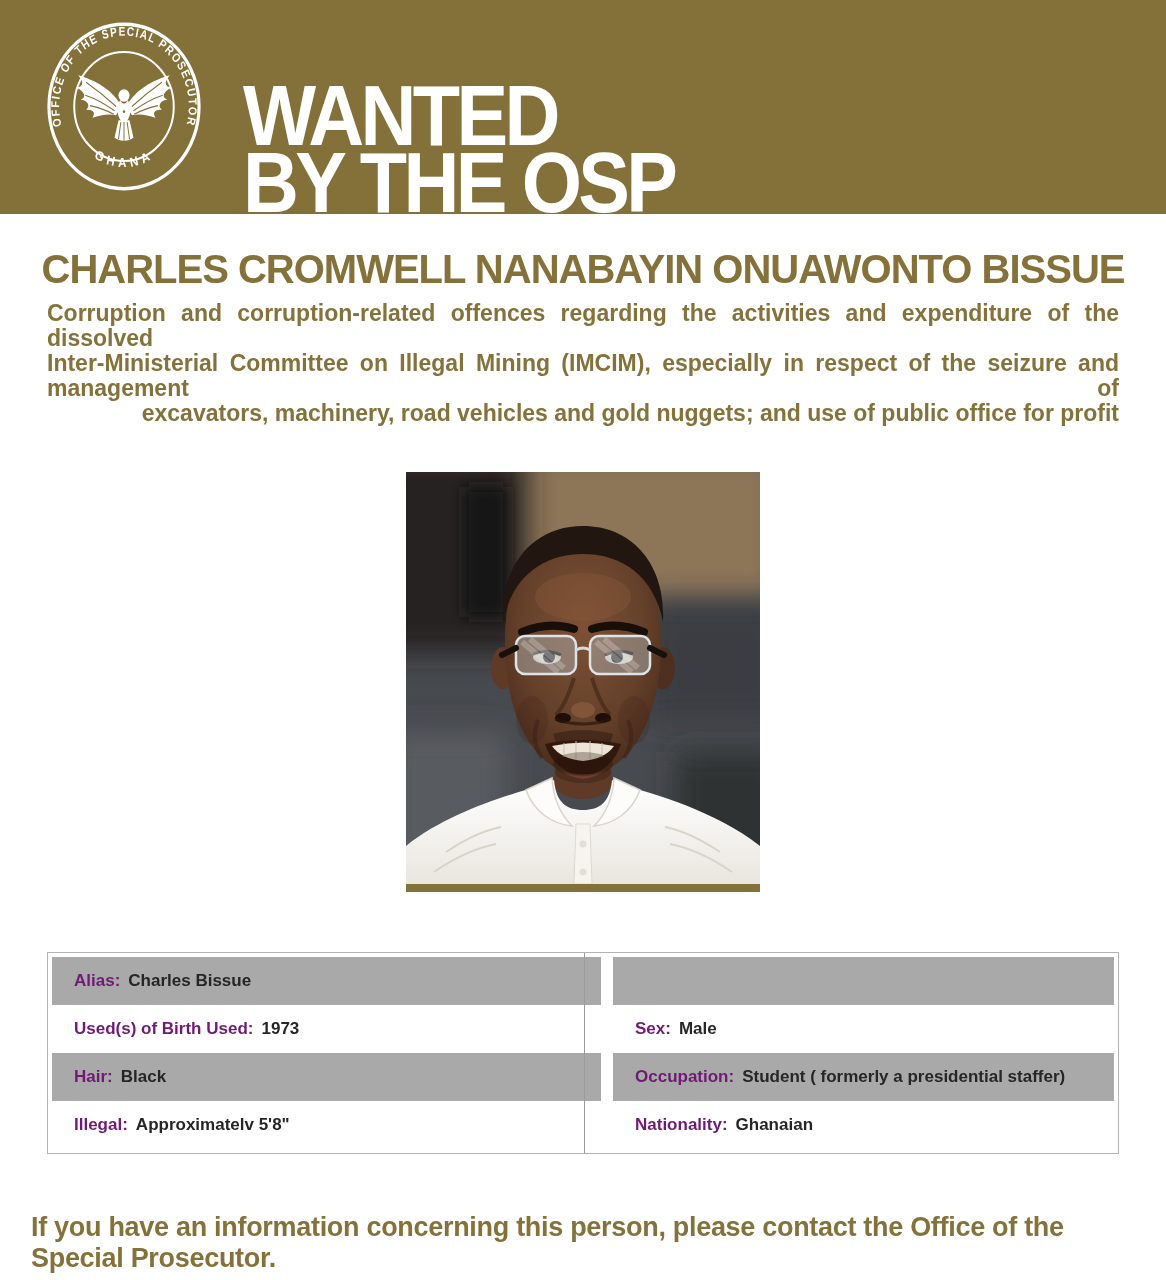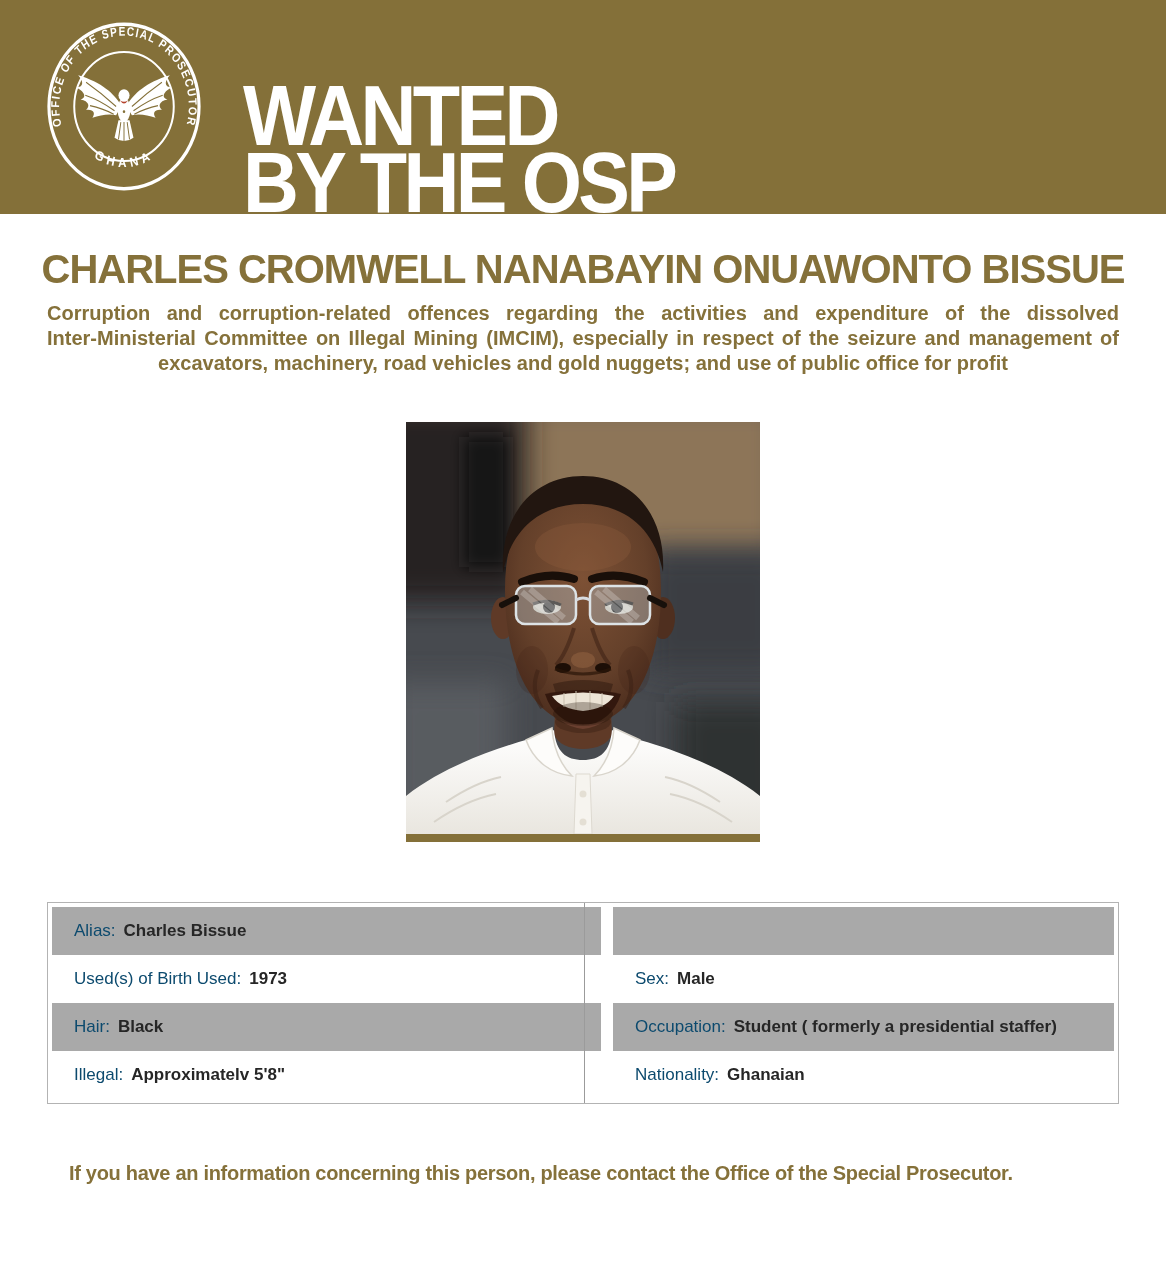--- a/index.html
+++ b/index.html
@@ -14,42 +14,42 @@
     position:absolute;left:243px;top:24px;color:#ffffff;font-weight:800;
     font-size:86px;line-height:67px;letter-spacing:-4px;
     transform:scaleX(.90);transform-origin:left top;white-space:nowrap;
   }
   .banner-title .line{display:block;}
   
   .name{
     margin:34px 24px 7px 24px;text-align:center;color:#85713A;
     font-size:40px;line-height:42px;font-weight:800;letter-spacing:-1px;white-space:nowrap;
   }
-  .charges{margin:11px 47px 0 47px;color:#85713A;font-size:20px;line-height:25px;font-weight:700;}
+  .charges{margin:11px 47px 0 47px;color:#85713A;font-size:23px;line-height:25px;font-weight:700;}
   .charges .just{text-align:justify;text-align-last:justify;}
-  .charges .last{text-align:center;}
+  .charges .last{text-align:right;}
   
   .photo-block{width:354px;margin:46px auto 0 auto;}
   .photo{display:block;width:354px;height:412px;}
   .photo-bar{width:354px;height:8px;background:#847039;}
   
   .details{
     position:relative;width:1062px;margin:60px auto 0 auto;margin-left:47px;
     border:1px solid #b3b3b3;padding:4px;background:#ffffff;
   }
   .col-divider{position:absolute;left:536px;top:0;bottom:0;width:1px;background:#9b9b9b;}
   .drow{display:flex;height:48px;}
   .cell{display:flex;align-items:center;font-size:17px;color:#262626;}
   .cell.left{width:527px;margin-right:12px;padding-left:22px;}
   .cell.right{flex:1;padding-left:22px;}
   .drow.shaded .cell{background:#a9a9a9;}
-  .lbl{font-weight:400;color:#0c4a6e;}
+  .lbl{font-weight:700;color:#701a75;}
   .val{margin-left:8px;font-weight:bold;}
   
-  .contact{margin:58px 47px 0 69px;color:#85713A;font-size:20px;font-weight:700;letter-spacing:-0.3px;}
+  .contact{margin:58px 47px 0 31px;color:#85713A;font-size:27px;font-weight:700;letter-spacing:-0.3px;}
 </style>
 </head>
 <body>
 
 <div class="poster">
 
   <header class="banner">
     <svg class="seal" viewBox="0 0 200 200" preserveAspectRatio="none" aria-hidden="true">
       <circle cx="100" cy="100" r="95" fill="none" stroke="#ffffff" stroke-width="4"></circle>
       <circle cx="100" cy="100" r="63" fill="none" stroke="#ffffff" stroke-width="2.5"></circle>

